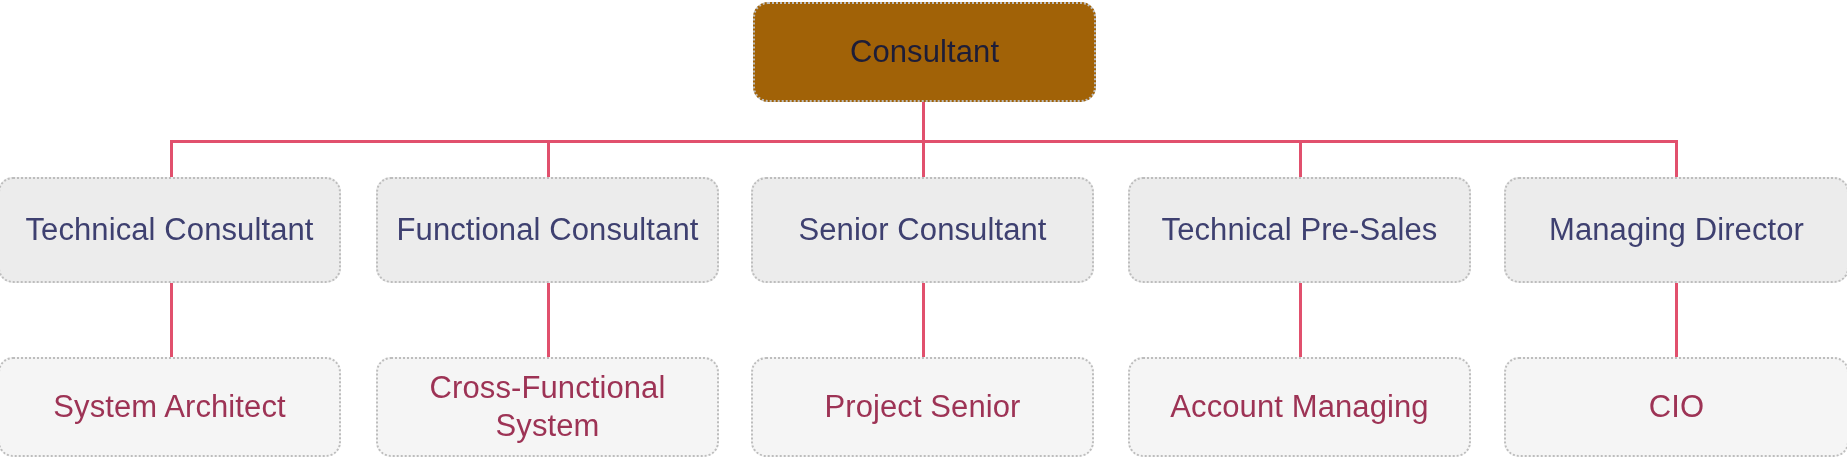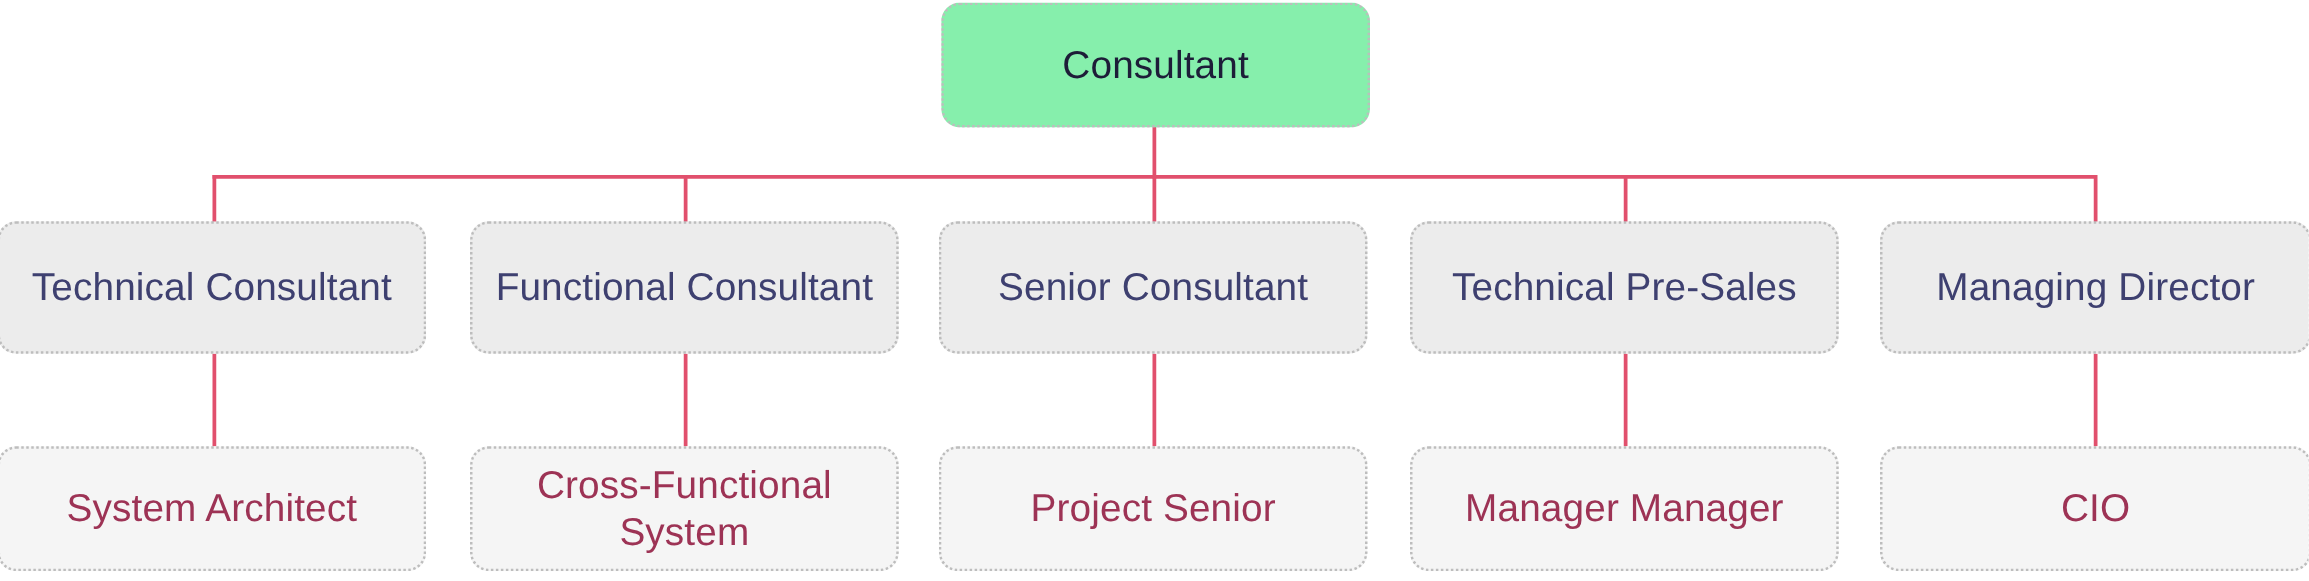--- a/index.html
+++ b/index.html
@@ -31,21 +31,21 @@
     text-align: center;
     border: 2px dotted #bdbdbd;
     border-radius: 15px;
     padding: 4px 14px;
     line-height: 1.22;
     letter-spacing: 0.1px;
     white-space: pre-line;
   }
 
   .node-root {
-    background: #86efac;
+    background: #a16207;
     color: #1d1d38;
     font-size: 31px;
     font-weight: 400;
   }
 
   .node-mid {
     background: #ececec;
     color: #3e4070;
     font-size: 31px;
     font-weight: 400;
@@ -99,17 +99,17 @@
 
   <div class="node node-mid" style="left:1504px; top:177px; width:345px; height:106px;">Managing Director</div>
 
   <div class="node node-leaf" style="left:-2px; top:357px; width:343px; height:100px;">System Architect</div>
 
   <div class="node node-leaf" style="left:376px; top:357px; width:343px; height:100px;">Cross-Functional
 System</div>
 
   <div class="node node-leaf" style="left:751px; top:357px; width:343px; height:100px;">Project Senior</div>
 
-  <div class="node node-leaf" style="left:1128px; top:357px; width:343px; height:100px;">Manager Manager</div>
+  <div class="node node-leaf" style="left:1128px; top:357px; width:343px; height:100px;">Account Managing</div>
 
   <div class="node node-leaf" style="left:1504px; top:357px; width:345px; height:100px;">CIO</div>
 
 </div>
 
 </body></html>

